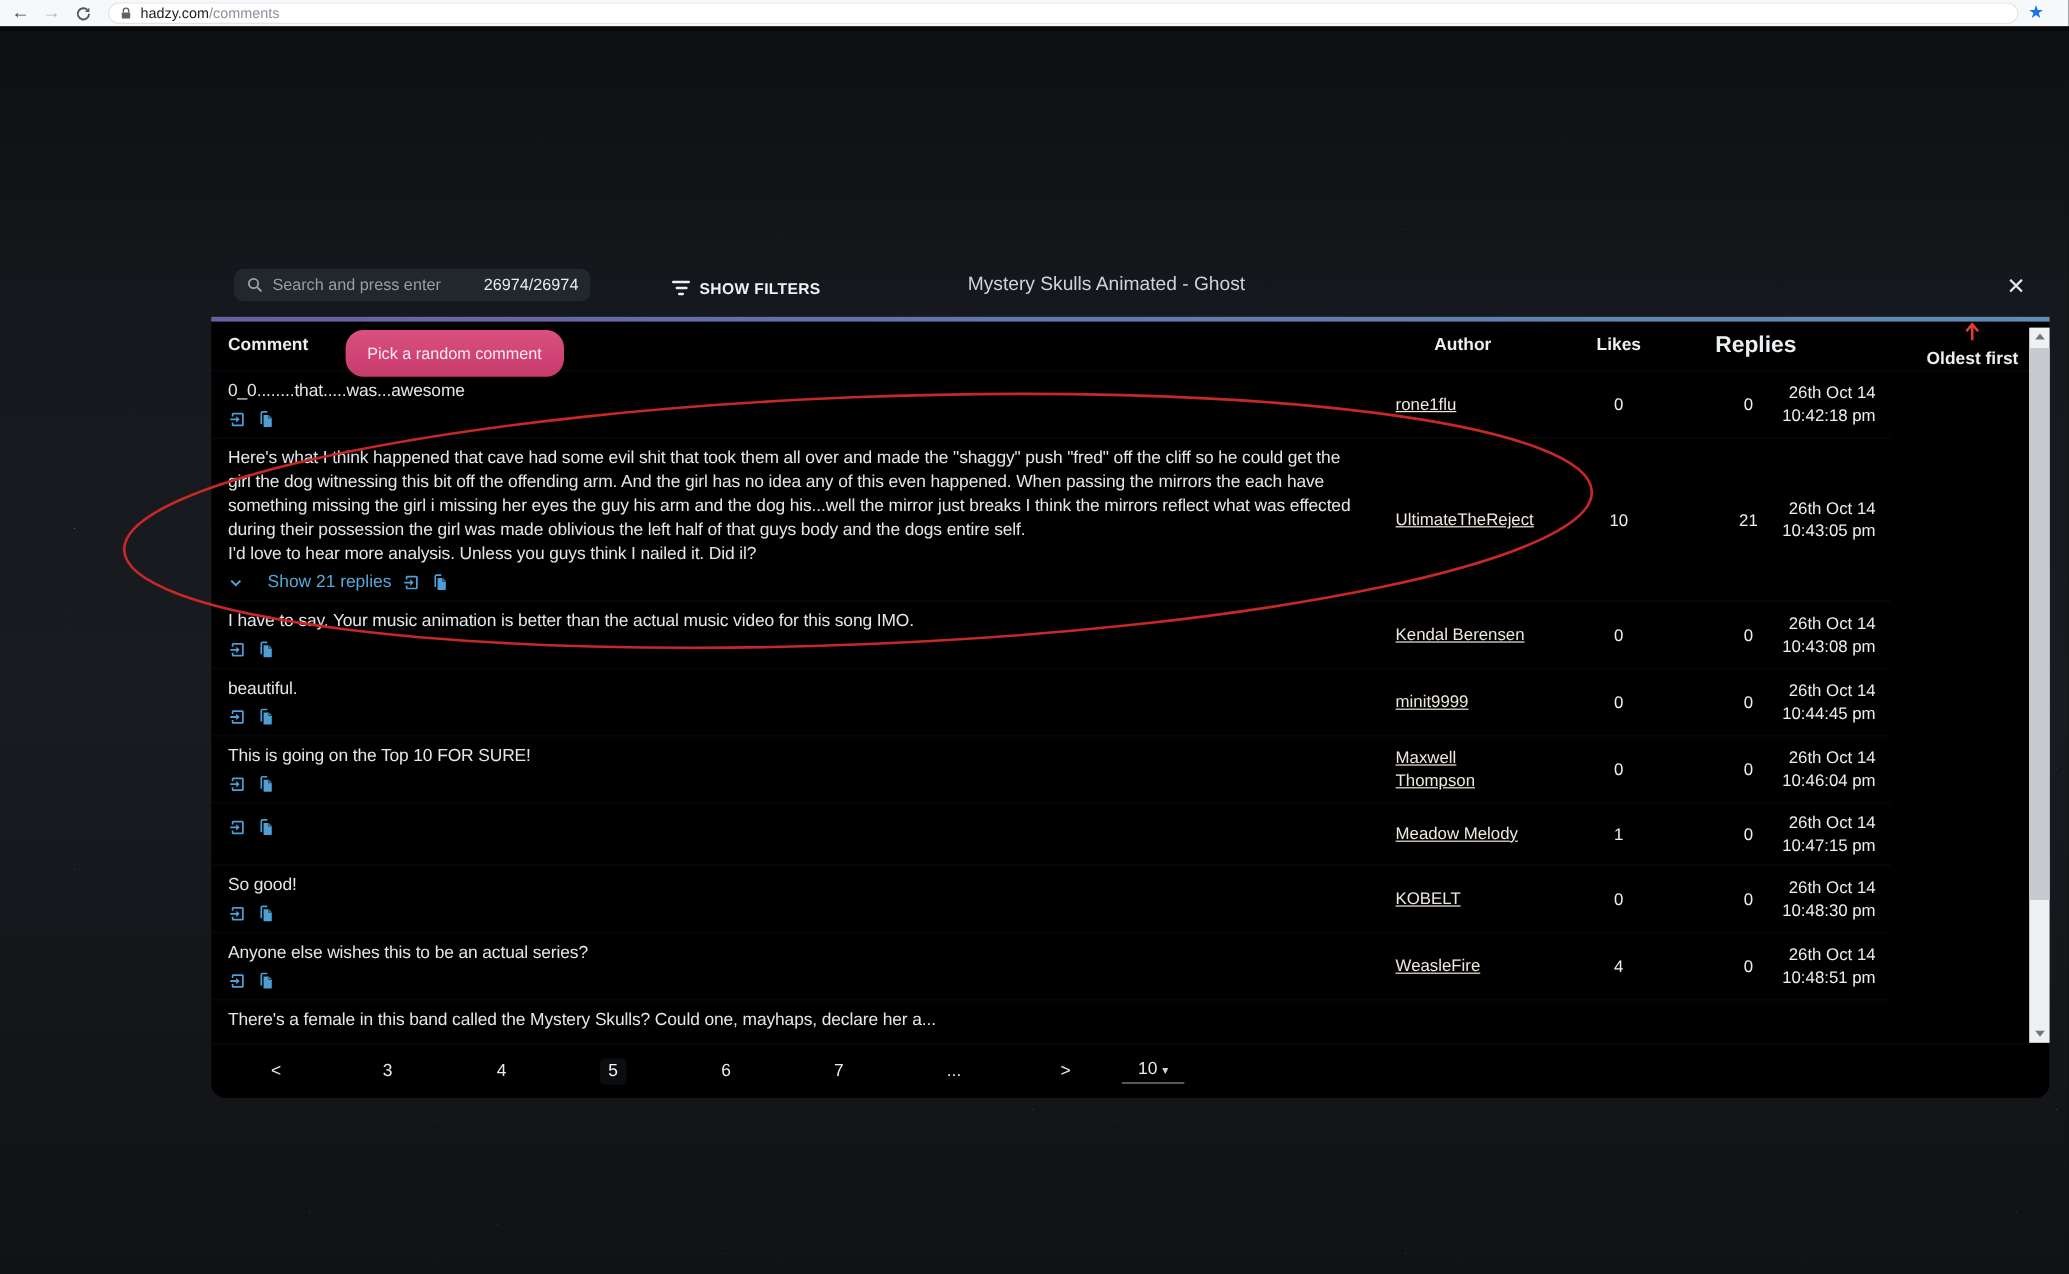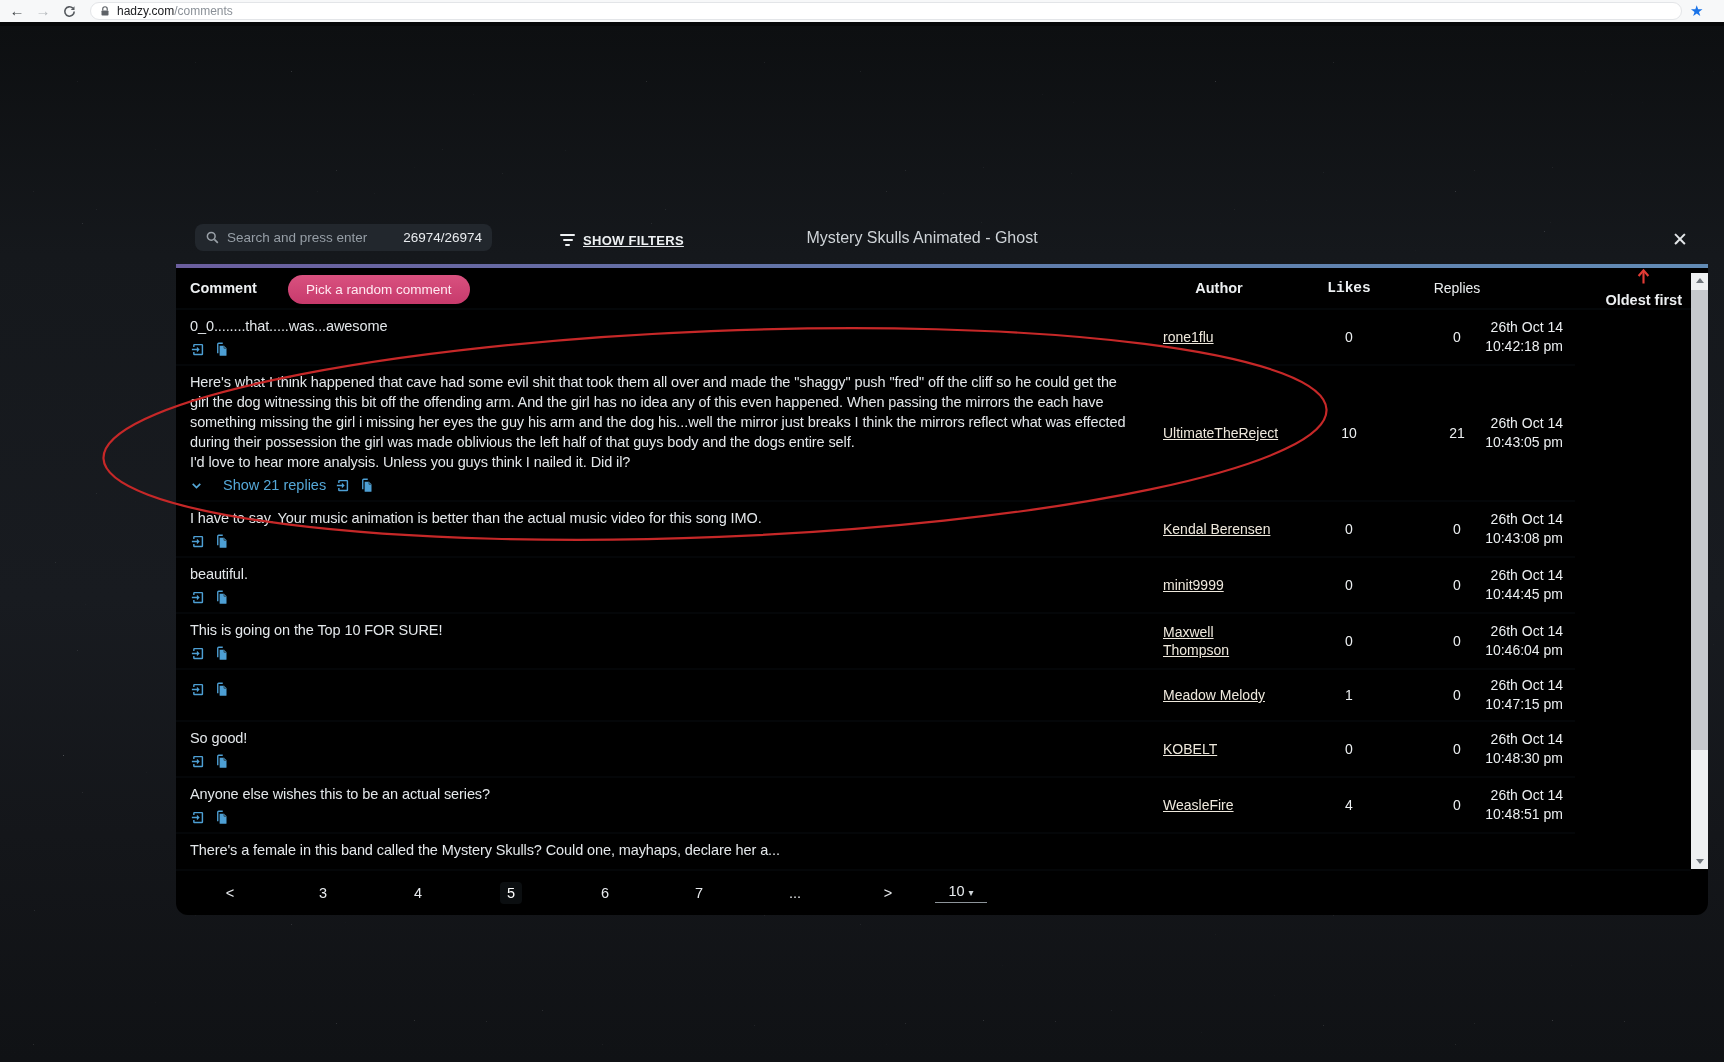--- a/index.html
+++ b/index.html
@@ -47,21 +47,21 @@
   }
   .search-input{
     flex:1; background:transparent; border:none; outline:none;
     color:#cfd4d8; font-size:13.5px; margin-left:7px; min-width:0;
     font-family:"Liberation Sans","DejaVu Sans",sans-serif;
   }
   .search-input::placeholder{ color:#969ea6; }
   .search-counter{ color:#e8ebee; font-size:13.5px; white-space:nowrap; }
   .show-filters{
     position:absolute; left:560px; top:229px; height:22px;
-    display:flex; align-items:center; gap:8px; cursor:pointer;text-decoration:underline;
+    display:flex; align-items:center; gap:8px; cursor:pointer;
   }
   .filter-bars{ display:flex; flex-direction:column; gap:3px; align-items:center; }
   .filter-bars i{ display:block; height:2px; background:#eef1f3; border-radius:1px; }
   .fb1{ width:15px; } .fb2{ width:10px; } .fb3{ width:5px; }
   .show-filters span{ color:#eef1f3; font-size:13px; font-weight:700; letter-spacing:.3px; }
   .video-title{
     position:absolute; left:722px; top:229px; width:400px; text-align:center;
     color:#ced3d7; font-size:16px;
   }
   .close-x{
@@ -76,31 +76,31 @@
     border-top:4px solid transparent;
   }
   .panel-topbar{
     position:absolute; left:0; top:-4px; width:100%; height:4px;
     background:linear-gradient(90deg,#6b5e9e 0%, #5f7cab 55%, #628bb5 100%);
   }
   .panel-header{ position:relative; height:42px; border-bottom:2px solid rgba(8,14,18,.5); }
   .hdr-comment{ position:absolute; left:14px; top:50%; transform:translateY(-50%);
     font-size:14.5px; font-weight:700; color:#eceff1; }
   .random-btn{
-    position:absolute; left:112px; top:7px; height:29px; padding:0 18px;
+    position:absolute; left:112px; top:7px; height:39px; padding:0 18px;
     border:none; border-radius:15px; cursor:pointer;
     background:linear-gradient(180deg,#d9517f 0%,#c73a6c 100%);
     color:#ffe9f1; font-size:13.5px; font-family:inherit;
   }
   .hdr-author{ position:absolute; left:987px; width:112px; text-align:center; top:50%;
     transform:translateY(-50%); font-size:14.5px; font-weight:700; color:#eceff1;}
   .hdr-likes{ position:absolute; left:1133px; width:80px; text-align:center; top:50%;
-    transform:translateY(-50%); font-size:14.5px; font-weight:700; color:#eceff1;font-family:Liberation Mono, monospace;}
-  .hdr-replies{ position:absolute; left:1241px; width:80px; text-align:center; top:50%;
-    transform:translateY(-50%); font-size:14px; font-weight:400; color:#eceff1;}
+    transform:translateY(-50%); font-size:14.5px; font-weight:700; color:#eceff1;}
+  .hdr-replies{ position:absolute; left:1241px; width:80px; text-align:right; top:50%;
+    transform:translateY(-50%); font-size:19px; font-weight:700; color:#eceff1;}
   .hdr-sort{ position:absolute; right:26px; top:50%; transform:translateY(-50%);
     display:flex; align-items:center; gap:7px; cursor:pointer;
     font-size:14.5px; font-weight:700; color:#eceff1;flex-direction:column;}
 
   .list{ position:relative; height:557px; overflow:hidden; width:1399px; }
 
   .row{ position:relative; border-bottom:2px solid rgba(8,14,18,.45); padding:6px 0 5px 0; min-height:52px; }
   .row:last-child{ border-bottom:none; min-height:34px; }
   .cell-comment{ margin-left:14px; width:945px; }
   .comment-text{

